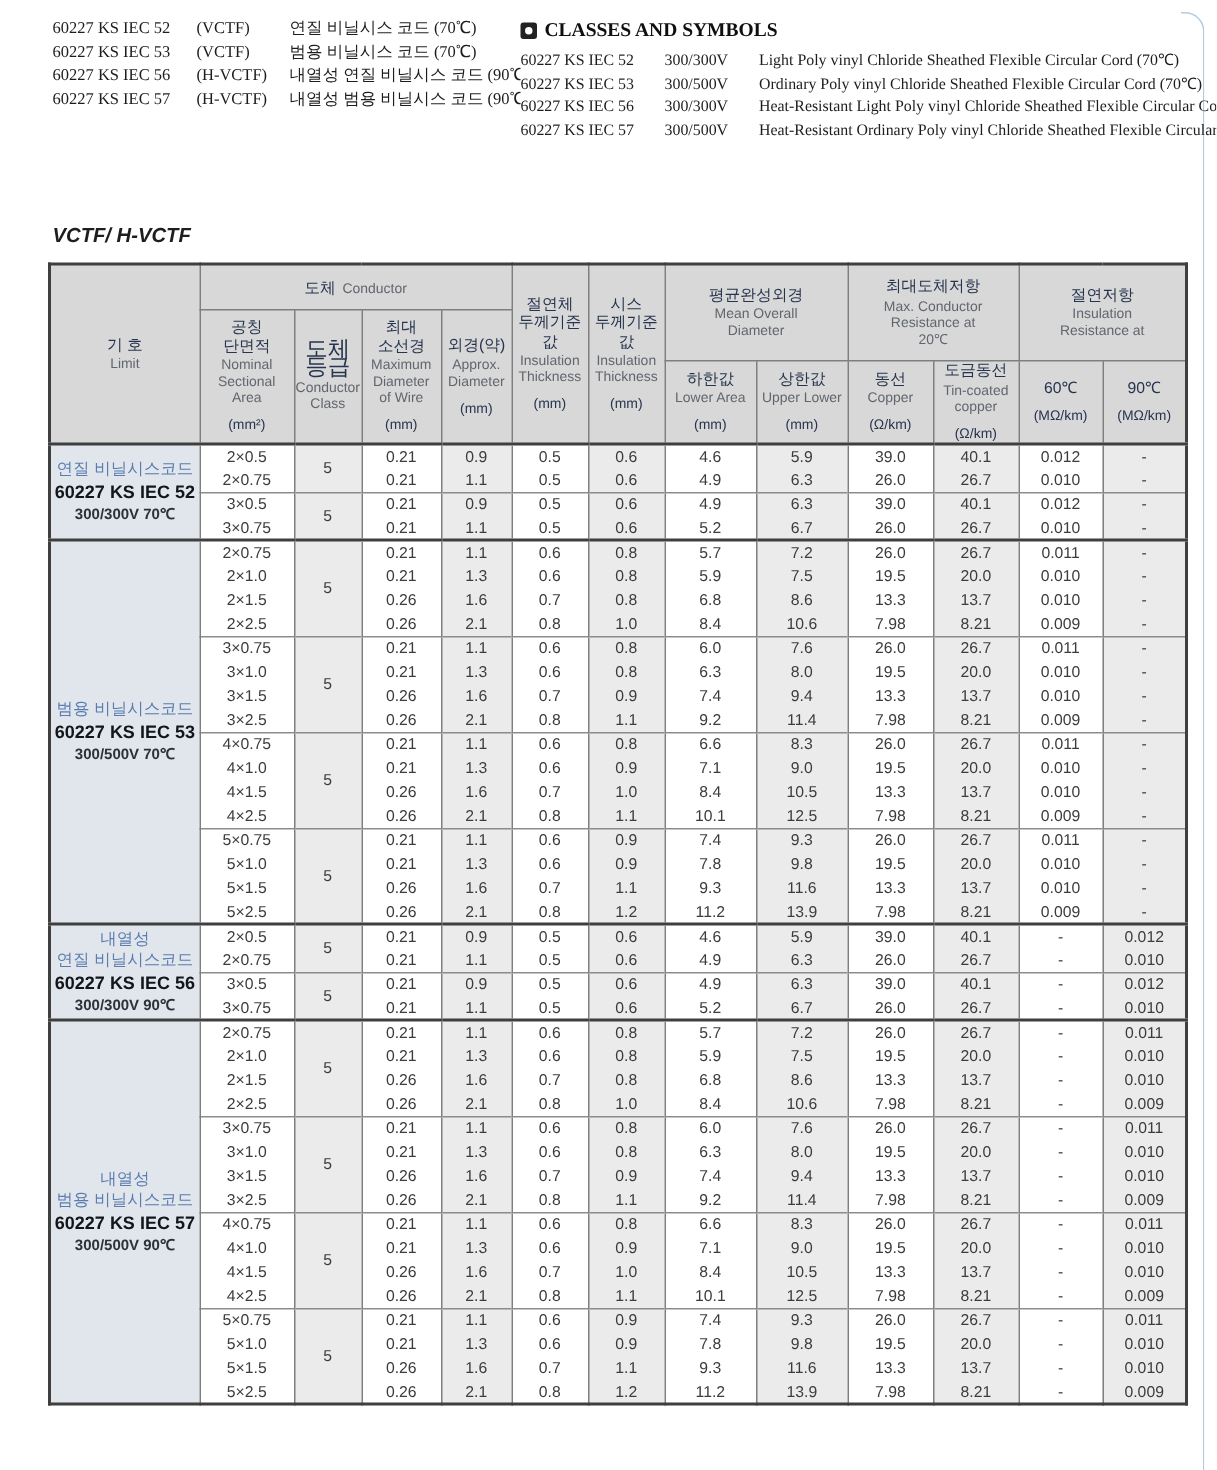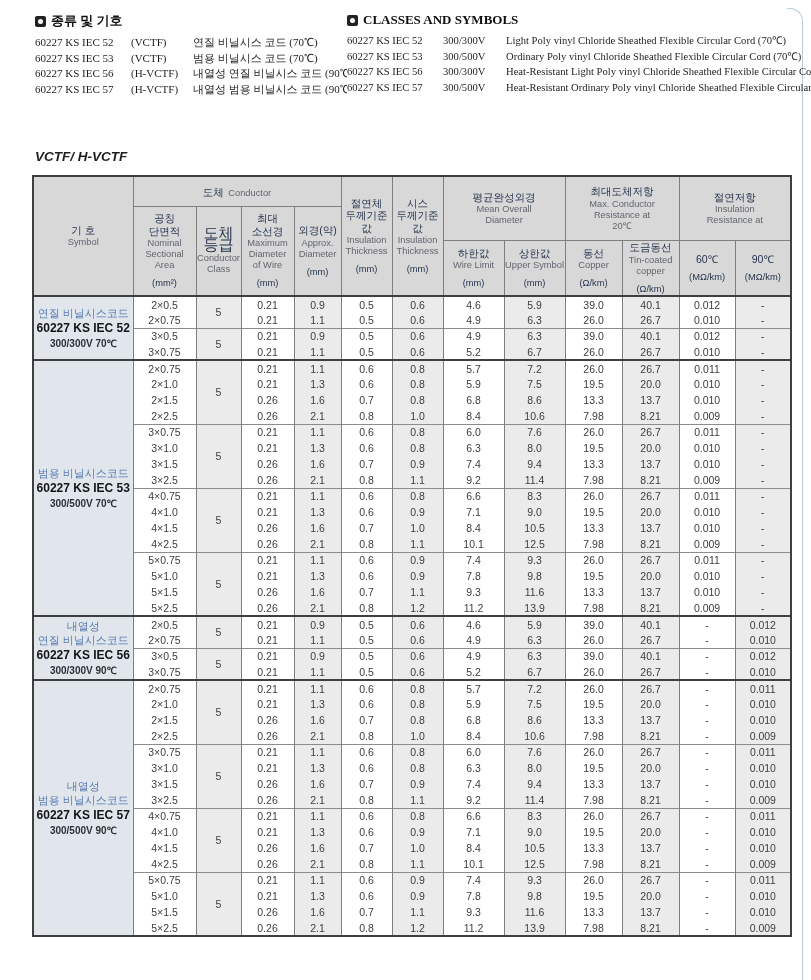--- a/index.html
+++ b/index.html
@@ -60,24 +60,20 @@
 </style>
 </head>
 <body>
 
 <div class="page">
 
   <div class="page-edge"></div>
 
   <div class="toplists">
     <div class="list-block list-left">
-      <div class="list-title">
-        <span class="bullet"></span>
-        <span>종류 및 기호</span>
-      </div>
       <div class="crow">
         <span class="ccode">60227 KS IEC 52</span>
         <span class="csym">(VCTF)</span>
         <span class="cdesc">연질 비닐시스 코드 (70℃)</span>
       </div>
       <div class="crow">
         <span class="ccode">60227 KS IEC 53</span>
         <span class="csym">(VCTF)</span>
         <span class="cdesc">범용 비닐시스 코드 (70℃)</span>
       </div>
@@ -136,21 +132,21 @@
       <col style="width:57px">
         <col style="width:57px">
         <col style="width:56px">
         <col style="width:56px">
     </colgroup>
     <thead>
       <tr class="h1">
         <th rowspan="3">
           <div class="hstack">
               <div class="k">기  호</div>
-          <div class="e">Symbol</div>
+          <div class="e">Limit</div>
             </div>
         </th>
         <th colspan="4" class="grph">
           <span class="k">도체</span>
           <span class="e">Conductor</span>
         </th>
         <th rowspan="3">
           <div class="hstack">
               <div class="k pre">절연체
 두께기준값</div>
@@ -225,28 +221,28 @@
           <div class="e pre">Approx.
 Diameter</div>
           <div class="u">(mm)</div>
             </div>
         </th>
       </tr>
       <tr class="h3">
         <th>
           <div class="hstack">
               <div class="k">하한값</div>
-          <div class="e">Wire Limit</div>
+          <div class="e">Lower Area</div>
           <div class="u">(mm)</div>
             </div>
         </th>
         <th>
           <div class="hstack">
               <div class="k">상한값</div>
-          <div class="e">Upper Symbol</div>
+          <div class="e">Upper Lower</div>
           <div class="u">(mm)</div>
             </div>
         </th>
         <th>
           <div class="hstack">
               <div class="k">동선</div>
           <div class="e">Copper</div>
           <div class="u">(Ω/km)</div>
             </div>
         </th>

